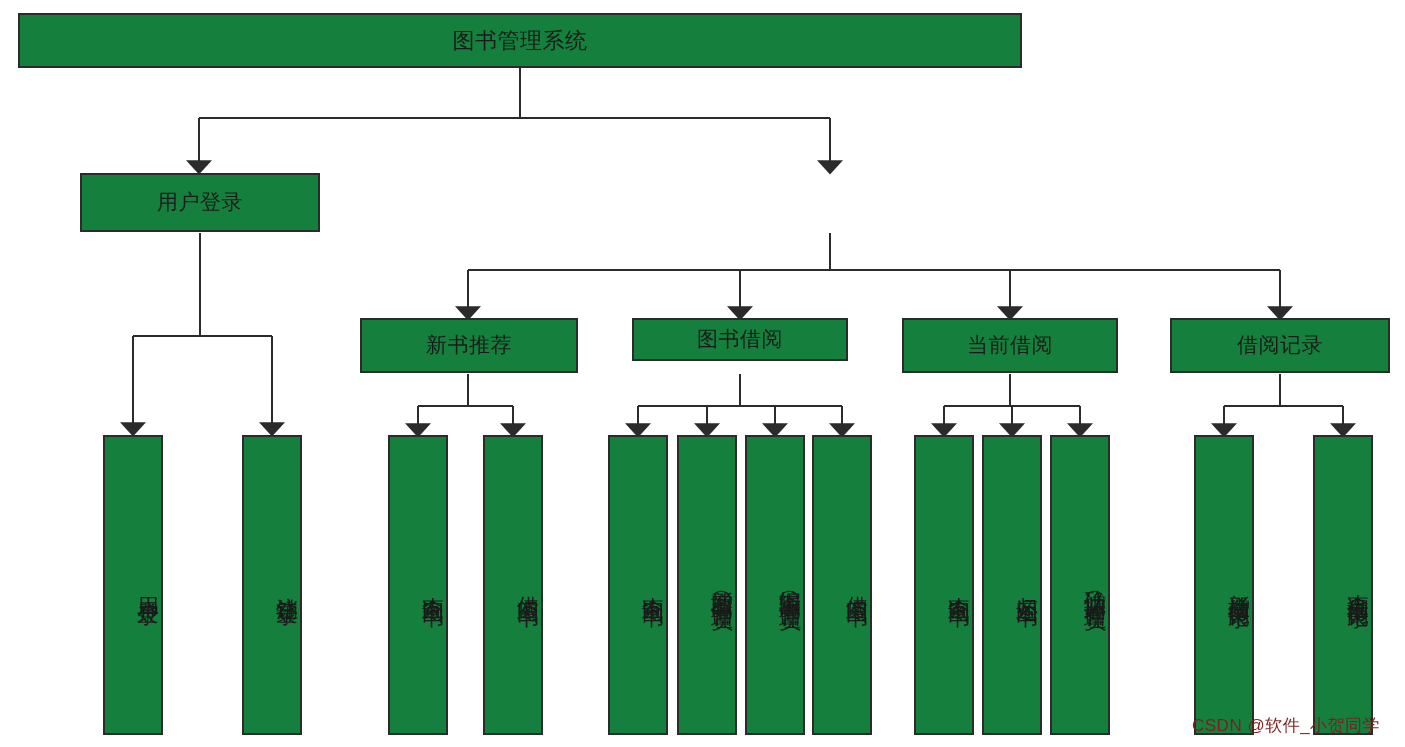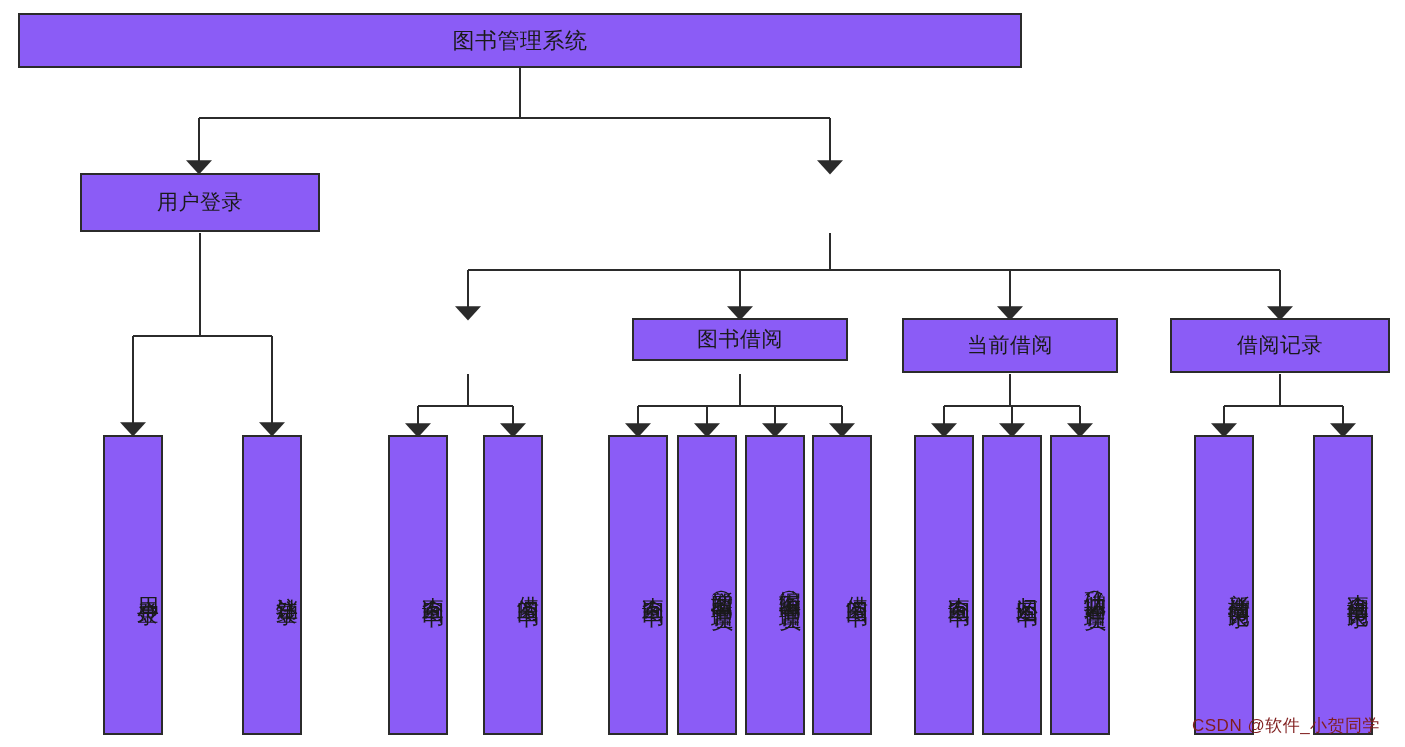--- a/index.html
+++ b/index.html
@@ -25,21 +25,21 @@
     position: absolute;
     left: 0;
     top: 0;
     width: 1405px;
     height: 747px;
     pointer-events: none;
   }
   .node {
     position: absolute;
     box-sizing: border-box;
-    background: #8b5cf6;
+    background: #15803d;
     border: 2px solid #2b2b2b;
     display: flex;
     align-items: center;
     justify-content: center;
     text-align: center;
     color: #1a1a1a;
     line-height: 1.18;
   }
   .node.h {
     font-size: 21px;
@@ -125,20 +125,21 @@
       <path d="M1224,406 L1343,406"></path>
       <path d="M1224,406 L1224,429" marker-end="url(#arrowhead)"></path>
       <path d="M1343,406 L1343,429" marker-end="url(#arrowhead)"></path>
     </g>
   </svg>
 
   <div class="node root h" style="left:18px; top:13px; width:1004px; height:55px;">图书管理系统</div>
 
   <div class="node h" style="left:80px; top:173px; width:240px; height:59px;">用户登录</div>
 
+  <div class="node h" style="left:360px; top:318px; width:218px; height:55px;">新书推荐</div>
   <div class="node h" style="left:632px; top:318px; width:216px; height:43px;">图书借阅</div>
   <div class="node h" style="left:902px; top:318px; width:216px; height:55px;">当前借阅</div>
   <div class="node h" style="left:1170px; top:318px; width:220px; height:55px;">借阅记录</div>
 
   <div class="node v" style="left:103px; top:435px; width:60px; height:300px;">
     <span class="vtext">用户登录</span>
   </div>
   <div class="node v" style="left:242px; top:435px; width:60px; height:300px;">
     <span class="vtext">注销登录</span>
   </div>

